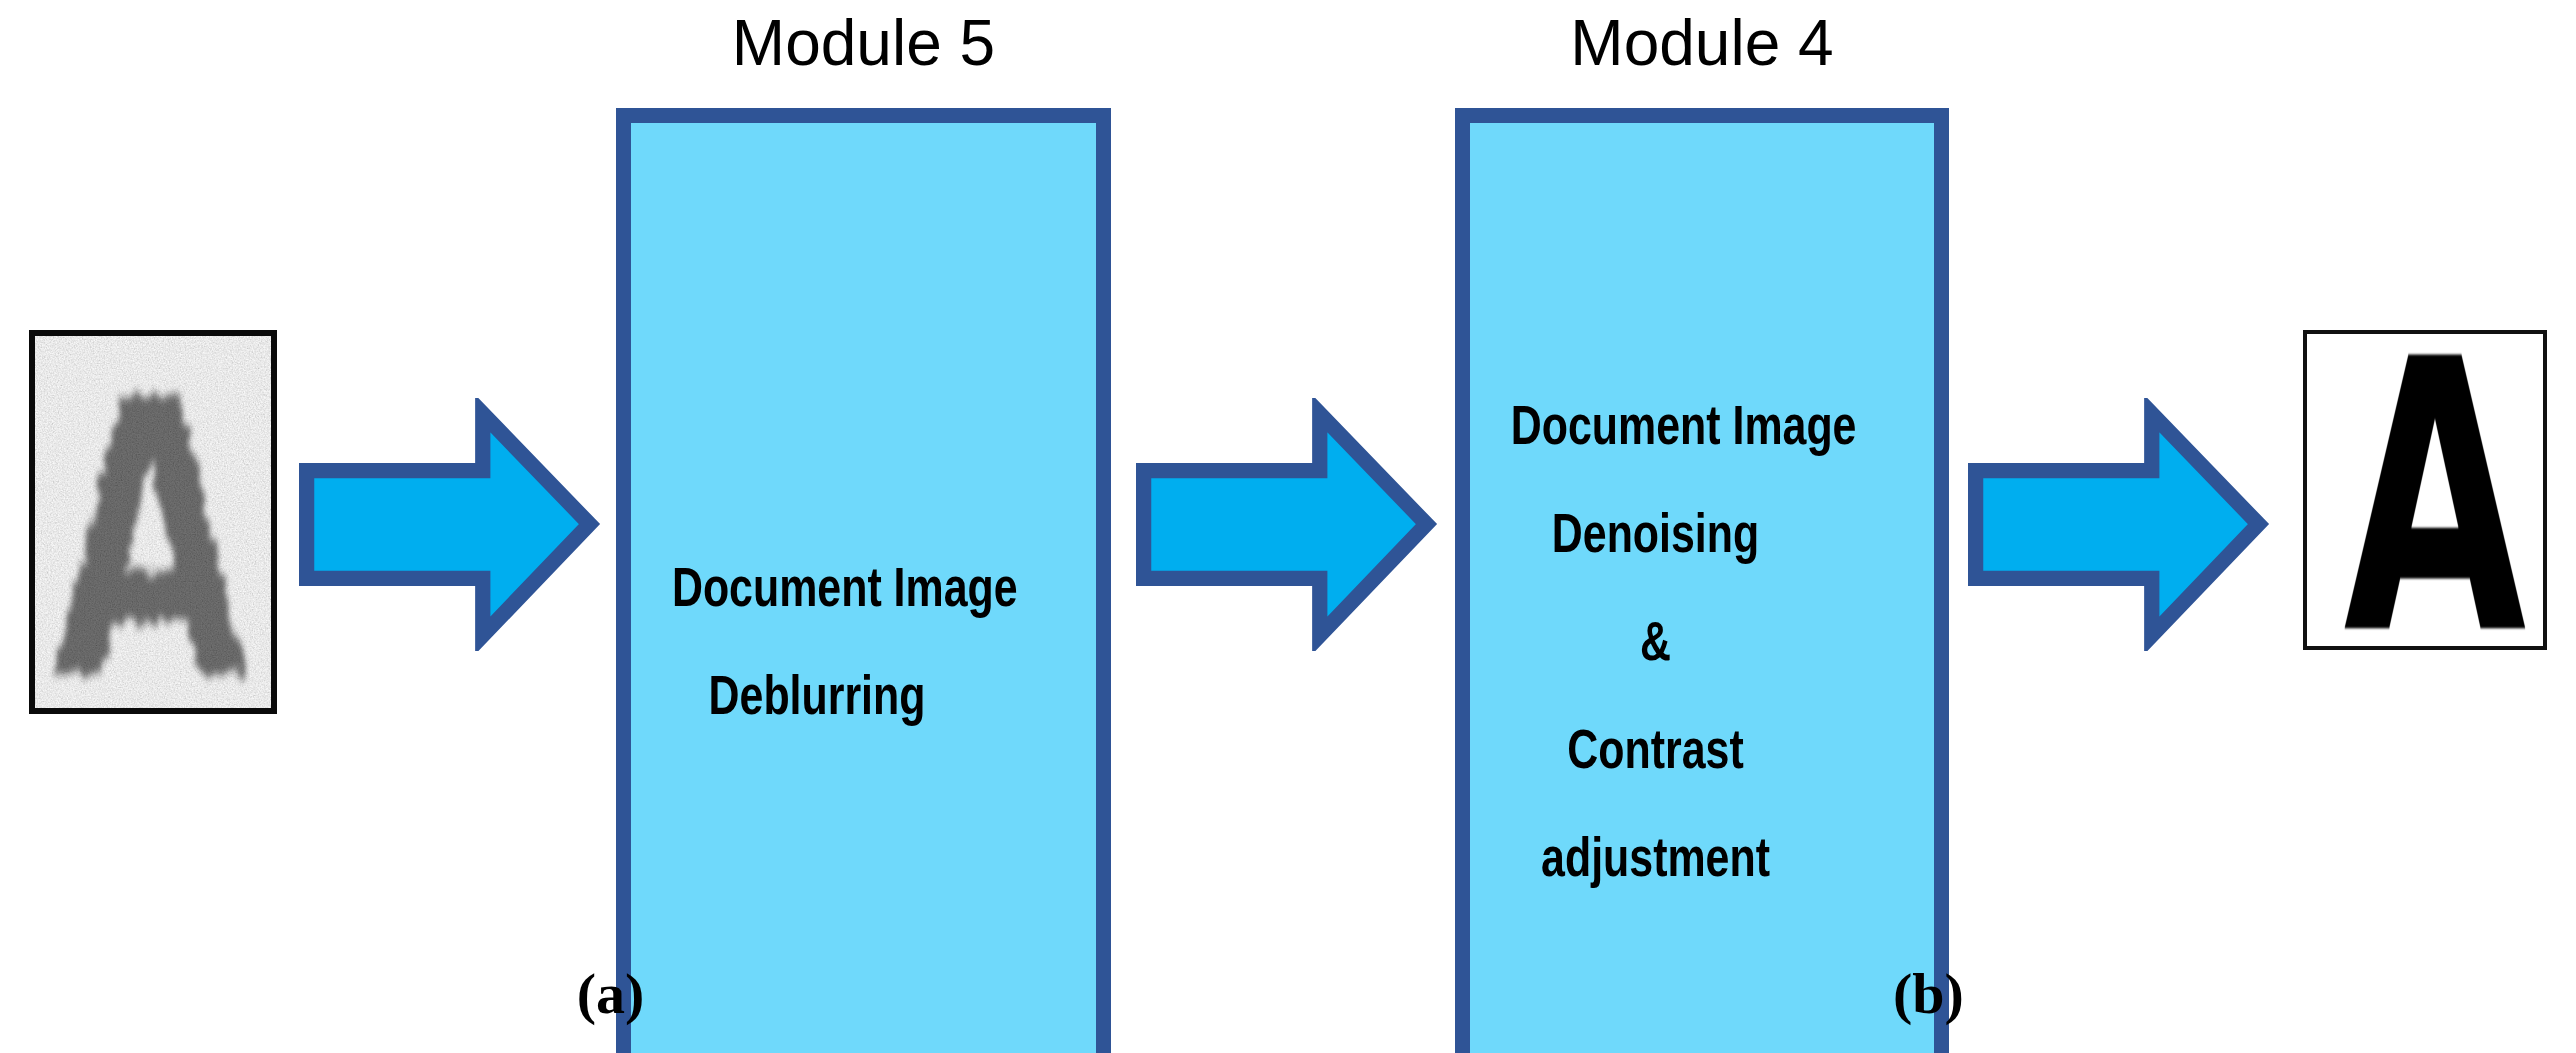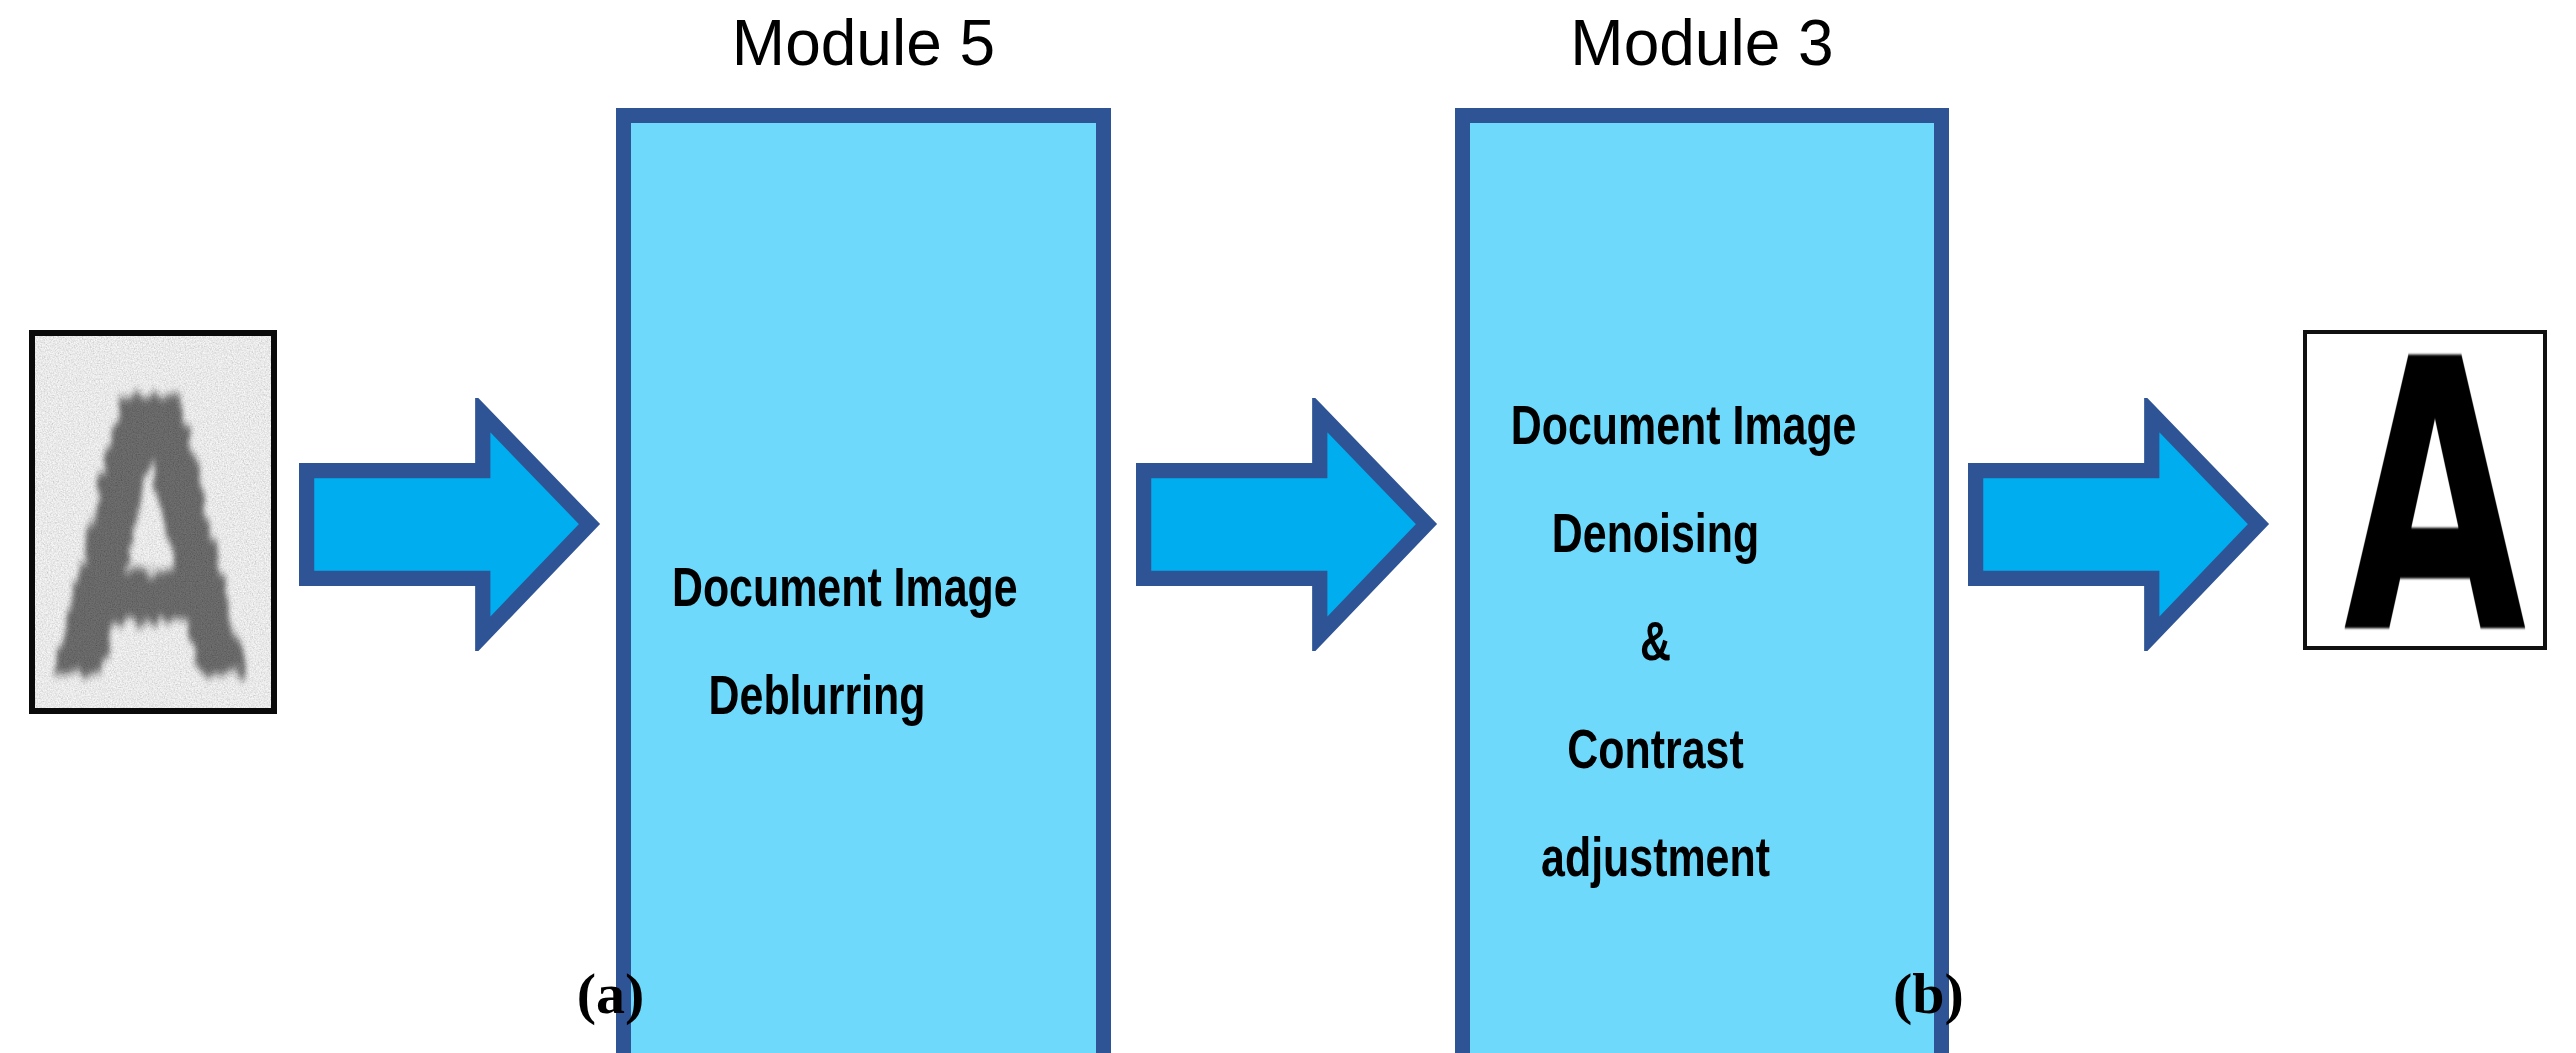--- a/index.html
+++ b/index.html
@@ -118,21 +118,21 @@
       </div>
     </div>
   </div>
 
   <div class="abs subcaption" style="left:496px;top:960px;">(a)</div>
 
   <svg class="abs flow-arrow" style="left:1136px;top:398px;" viewBox="0 0 400 331">
     <polygon points="10,95 241,95 241,20 381,165 241,311 241,236 10,236"></polygon>
   </svg>
 
-  <div class="abs module-title" style="left:1455px;top:7.6px;width:494px;">Module 3</div>
+  <div class="abs module-title" style="left:1455px;top:7.6px;width:494px;">Module 4</div>
 
   <div class="abs module-box" style="left:1455px;top:108px;width:494px;">
     <div class="box-content">
       <div class="box-lines">
         <span class="box-line">Document Image</span>
         <span class="box-line">Denoising</span>
         <span class="box-line">&amp;</span>
         <span class="box-line">Contrast</span>
         <span class="box-line">adjustment</span>
       </div>

